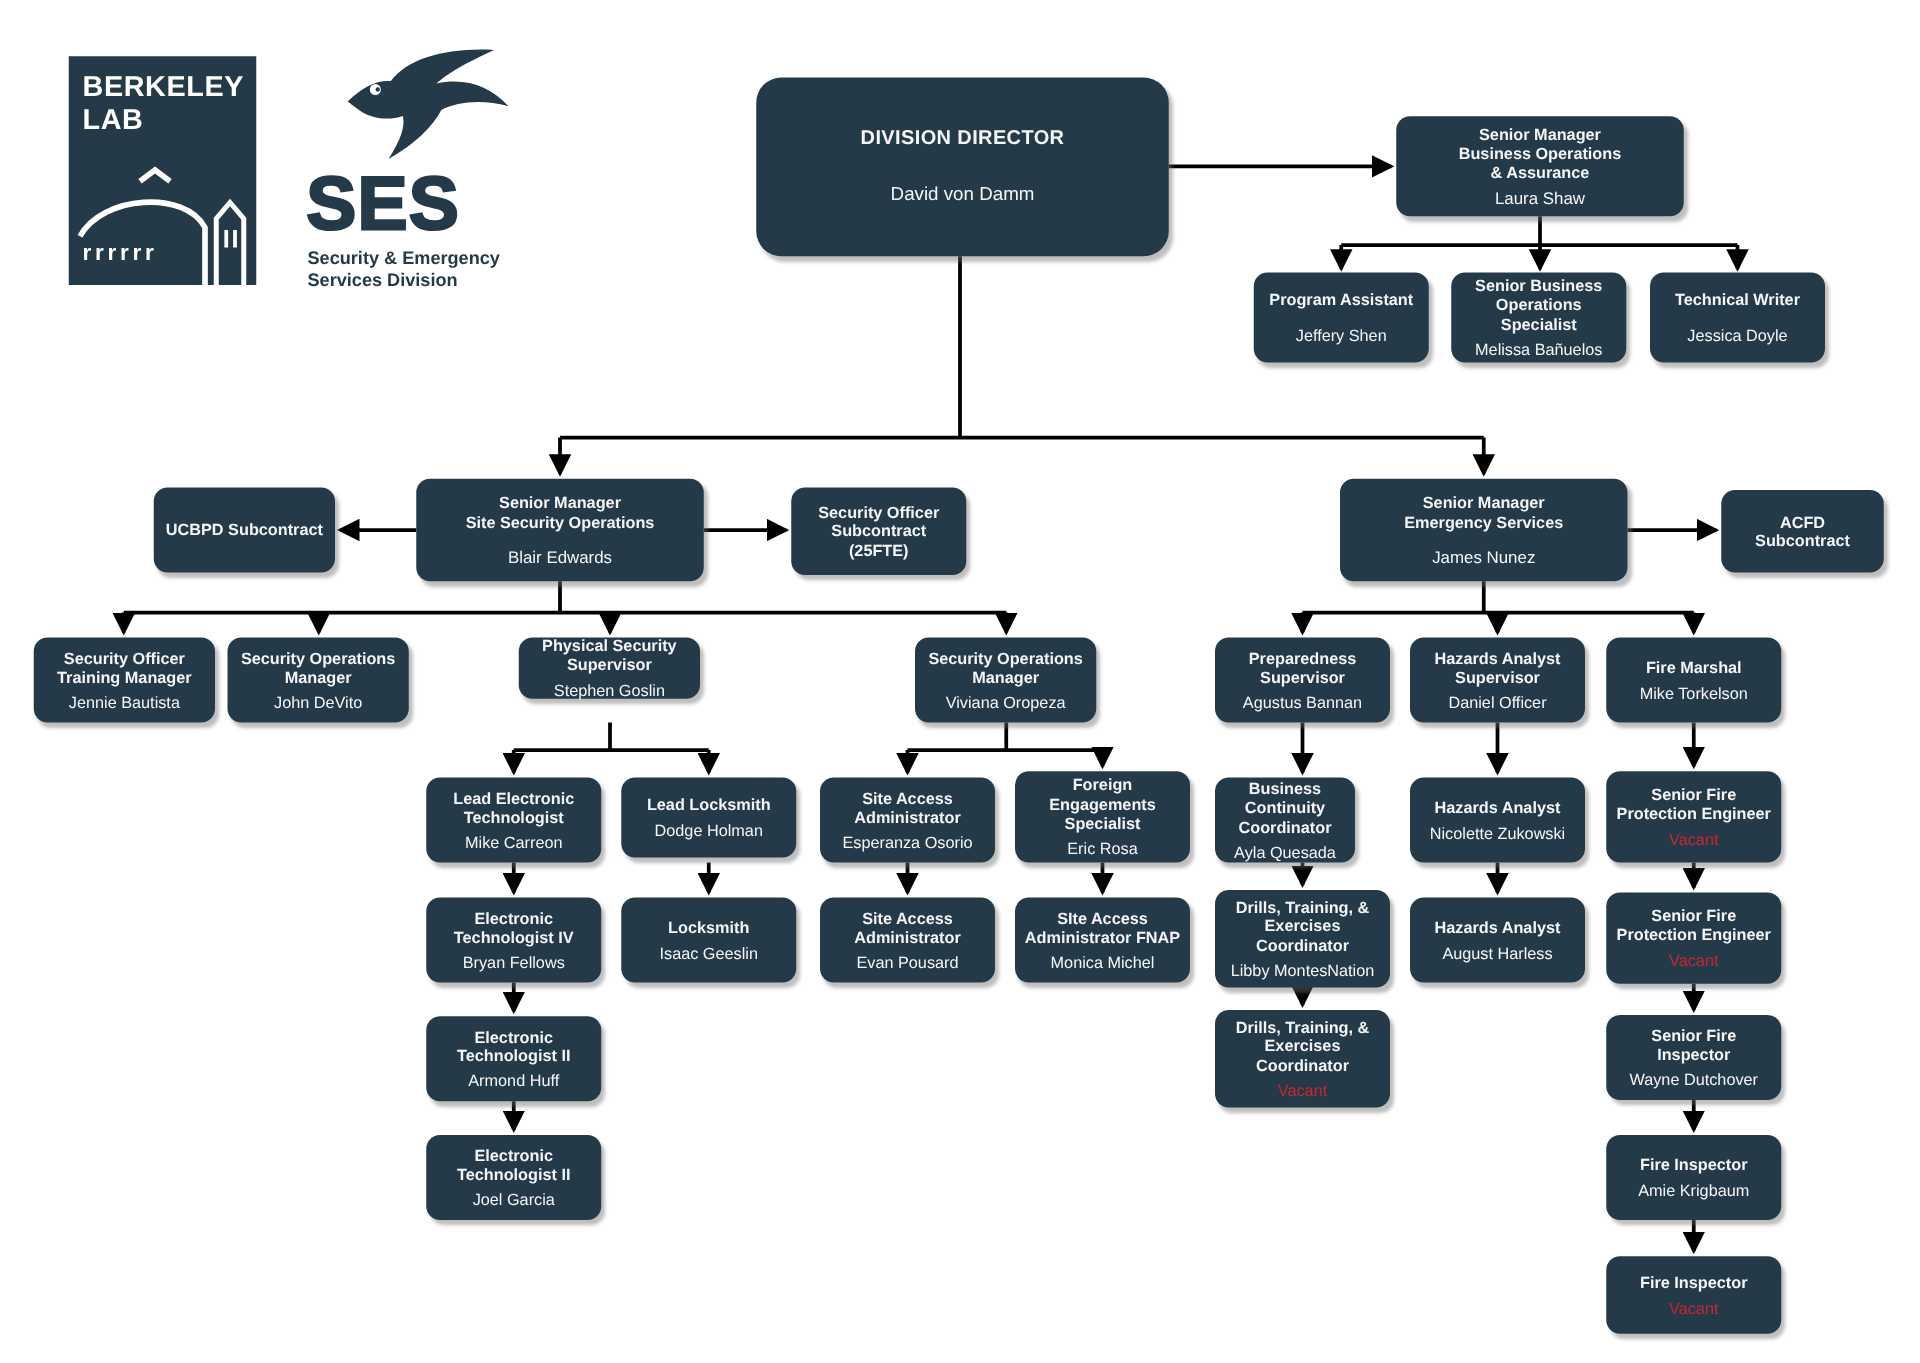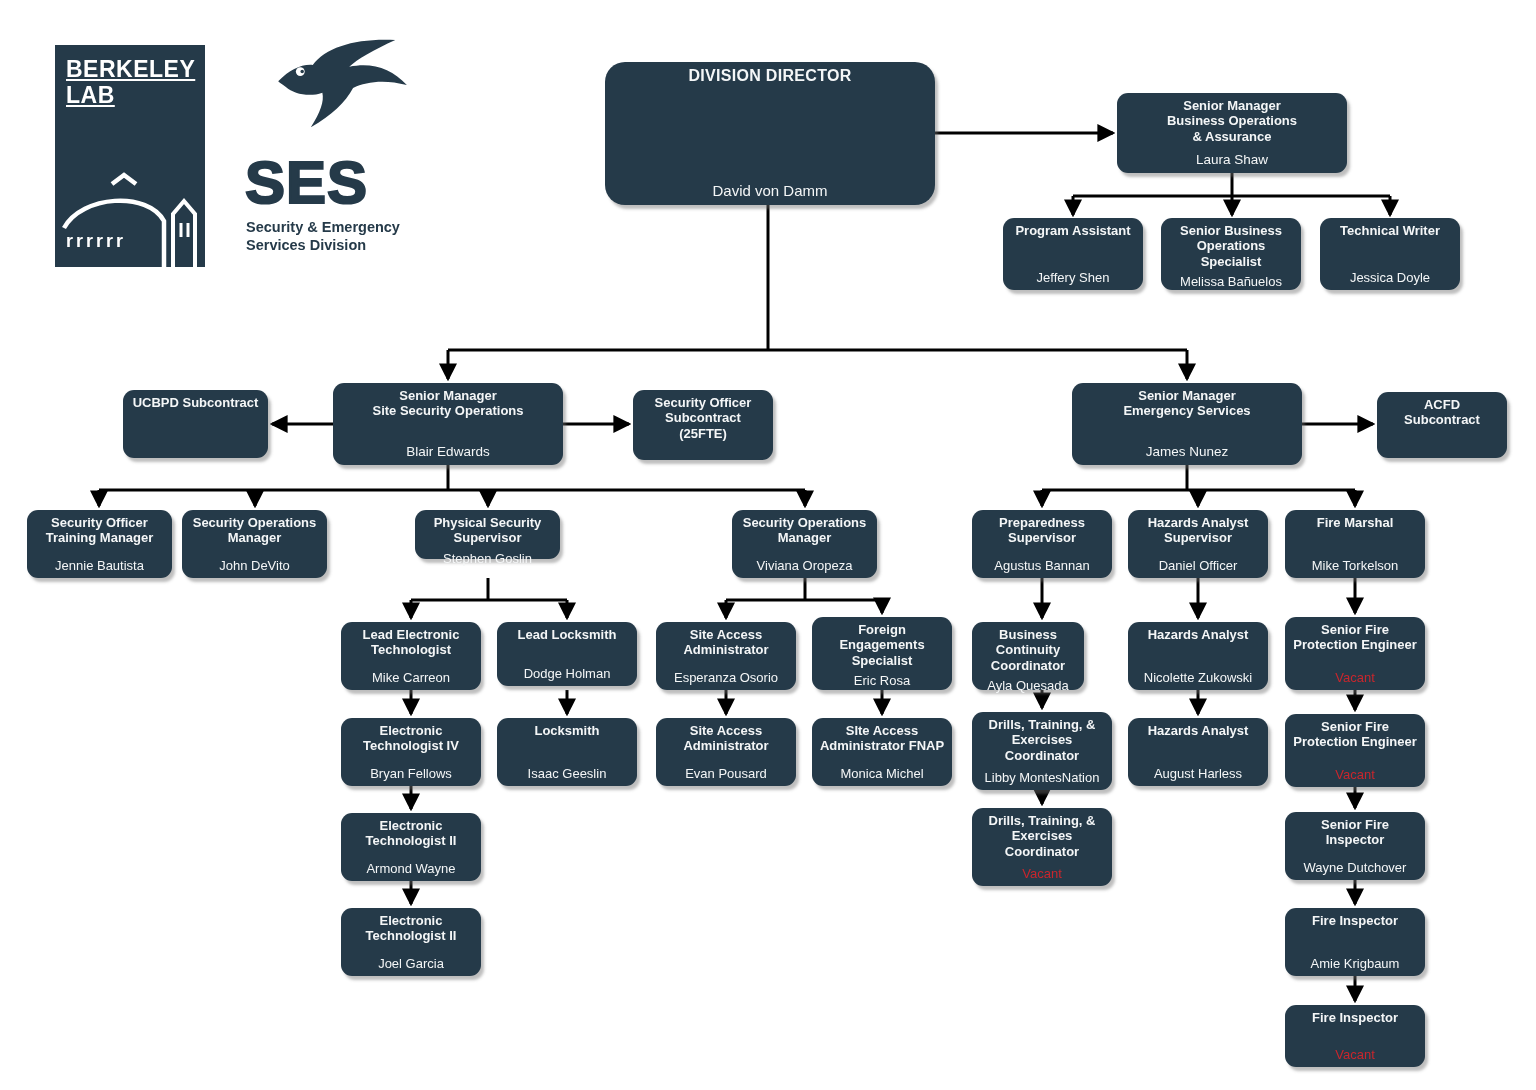--- a/index.html
+++ b/index.html
@@ -8,48 +8,48 @@
   #stage{position:absolute;inset:0;width:1536px;height:1090px;}
 
   
   svg.wires{position:absolute;left:0;top:0;z-index:1;}
   svg.wires path{stroke:var(--connector,#000);stroke-width:3;fill:none;}
   #arrowhead path{fill:var(--connector,#000);stroke:none;}
 
   
   .node{position:absolute;z-index:2;background:var(--node-fill,#253a49);
         color:var(--node-text,#f4f6f7);border-radius:11px;
-        display:flex;flex-direction:column;align-items:center;justify-content:space-between;
+        display:flex;flex-direction:column;align-items:center;justify-content:center;
         text-align:center;box-sizing:border-box;padding:5px 7px;line-height:1.18;
         box-shadow:3px 4px 3px rgba(110,110,110,.45);}
   .node .title{font-weight:bold;font-size:13px;white-space:pre-line;}
   .node .person{font-size:13px;margin-top:5px;white-space:pre-line;}
   .node.gap .person{margin-top:13px;}
   .node.mgr .title{font-size:13px;}
   .node.mgr .person{font-size:13.5px;}
   .node.director{border-radius:20px;}
   .node.director .title{font-size:16px;letter-spacing:.3px;}
   .node.director .person{font-size:15px;margin-top:26px;}
   .person.vacant{color:var(--vacant-text,#c9262d);}
 
   
-  .bl-logo{position:absolute;left:55px;top:45px;width:150px;height:222px;z-index:2;
-           background:var(--brand,#253a49);color:#fff;text-decoration:underline;}
+  .bl-logo{position:absolute;left:55px;top:45px;width:150px;height:183px;z-index:2;
+           background:var(--brand,#253a49);color:#fff;}
   .bl-text{font-weight:bold;font-size:23px;line-height:1.12;letter-spacing:.5px;
            padding:12px 0 0 11px;}
   .bl-art{position:absolute;left:5px;bottom:0;}
   .bl-art path,.bl-art line{stroke:#fff;fill:none;}
   .bl-art text{fill:#fff;font-family:"Liberation Sans",sans-serif;font-weight:bold;}
 
   
   .ses-logo{position:absolute;left:243px;top:38px;width:175px;z-index:2;color:var(--brand,#253a49);}
   .ses-bird{display:block;margin:0 auto 0 auto;}
   .ses-bird .body{fill:var(--brand,#253a49);}
   .ses-acronym{font-weight:bold;font-size:60px;line-height:.95;letter-spacing:1px;
-               -webkit-text-stroke:2.2px var(--brand,#253a49);padding-left:2px;margin-top:20px;}
+               -webkit-text-stroke:2.2px var(--brand,#253a49);padding-left:2px;}
   .ses-tagline{font-weight:bold;font-size:14.5px;line-height:1.25;margin-top:7px;padding-left:3px;}
 </style>
 </head>
 <body>
 
 <div id="stage">
 
   <svg class="wires" width="1536" height="1090" viewBox="0 0 1536 1090">
     <defs>
       <marker id="arrowhead" markerWidth="6" markerHeight="6" refX="5.2" refY="3" orient="auto" markerUnits="strokeWidth">
@@ -324,21 +324,21 @@
 
   <div class="node" style="left:1285px;top:714px;width:140px;height:73px">
     <div class="title">Senior Fire
 Protection Engineer</div>
     <div class="person vacant">Vacant</div>
   </div>
 
   <div class="node" style="left:341px;top:813px;width:140px;height:68px">
     <div class="title">Electronic
 Technologist II</div>
-    <div class="person">Armond Wayne</div>
+    <div class="person">Armond Huff</div>
   </div>
 
   <div class="node" style="left:972px;top:808px;width:140px;height:78px">
     <div class="title">Drills, Training, &amp;
 Exercises
 Coordinator</div>
     <div class="person vacant">Vacant</div>
   </div>
 
   <div class="node" style="left:1285px;top:812px;width:140px;height:68px">

